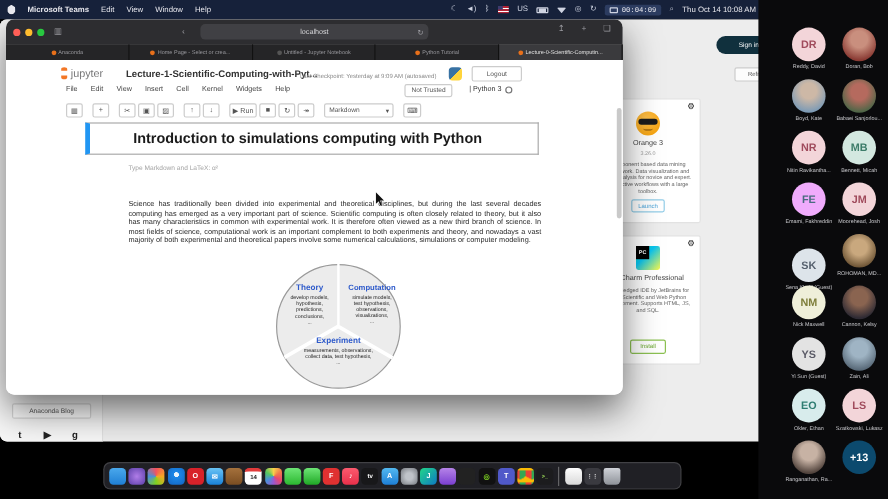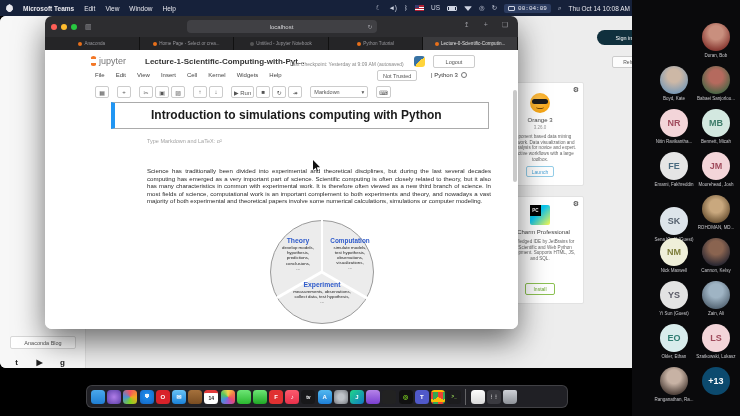--- a/index.html
+++ b/index.html
@@ -37,21 +37,21 @@
   .btn-install { position:absolute; left:50%; transform:translateX(-50%); bottom:8px; width:30px; height:12px; background:#fff; border:1px solid #8cc152; border-radius:2px; color:#6aa82f; font-size:5px; display:flex; align-items:center; justify-content:center; }
   .orange-ico { width:20px; height:20px; border-radius:50%; background:radial-gradient(circle at 40% 30%,#ffc14d,#f59d00); margin:10px auto 4px; position:relative; }
   .orange-ico .shades { position:absolute; left:2px; top:6px; width:16px; height:5px; background:#1c1c1c; border-radius:3px; }
   .orange-ico .smile { position:absolute; left:6px; top:12px; width:8px; height:4px; border-bottom:1.5px solid #7a4a00; border-radius:50%; }
   .pc-ico { width:20px; height:20px; border-radius:2px; background:linear-gradient(135deg,#21d789 0%,#07c3f2 40%,#fcf84a 100%); margin:8px auto 4px; position:relative; }
   .pc-ico span { position:absolute; left:0; top:0; width:11px; height:11px; background:#000; color:#fff; font-size:4.5px; font-weight:bold; display:flex; align-items:center; justify-content:center; }
   .frag { position:absolute; font-size:4.6px; color:#666; line-height:1.35; text-align:right; right:4px; }
   .frag-btn { position:absolute; right:6px; bottom:8px; width:22px; height:11px; border:1px solid #c9e2ef; background:#fff; border-radius:2px; }
 
   
-  .safari { position:absolute; left:5px; top:16px; width:473px; height:313px; border-radius:7px; z-index:2; box-shadow:0 12px 30px rgba(0,0,0,.55); background:#fff; overflow:hidden;margin-left:40px; }
+  .safari { position:absolute; left:5px; top:16px; width:514px; height:313px; border-radius:7px; z-index:2; box-shadow:0 12px 30px rgba(0,0,0,.55); background:#fff; overflow:hidden; }
   .s-chrome { position:absolute; left:0; top:0; width:100%; height:21px; background:#2d2d30; display:flex; align-items:center; padding:0 6px; }
   .tl { width:6px; height:6px; border-radius:50%; margin-right:4px; }
   .tl.r { background:#ff5f57; } .tl.y { background:#febc2e; } .tl.g { background:#28c840; }
   .s-ic { color:#9a9aa0; font-size:7px; margin:0 4px; line-height:1; }
   .addr { position:absolute; left:50%; top:4px; transform:translateX(-50%); width:190px; height:13px; background:#404044; border-radius:4px; color:#d5d5d8; font-size:6px; display:flex; align-items:center; justify-content:center; }
   .addr .rl { position:absolute; right:4px; font-size:6px; color:#9a9aa0; }
   .s-right { position:absolute; right:6px; top:5px; display:flex; gap:6px; }
   .s-tabs { position:absolute; left:0; top:21px; width:100%; height:13px; background:#1c1c1e; display:flex; }
   .s-tab { flex:1; border-right:1px solid #111; background:#252527; color:#96969b; font-size:4.6px; display:flex; align-items:center; justify-content:center; gap:2px; overflow:hidden; white-space:nowrap; }
   .s-tab .dot { width:4px; height:4px; border-radius:50%; background:#e8701a; flex:0 0 auto; }
@@ -327,20 +327,24 @@
           <div>collect data, test hypothesis,</div>
           <div>...</div>
         </div>
       </div>
     </div>
     <div class="sbar"></div>
   </div>
 </div>
 
 <div class="people">
+  <div class="pv" style="left:20px; top:23px;">
+      <div class="av" style="background:#f3d5d9;color:#a04b5c">DR</div>
+      <div class="pn">Reddy, David</div>
+    </div>
   <div class="pv" style="left:62px; top:23px;">
       <div class="av" style="background:radial-gradient(circle at 50% 35%, #c98f7e 30%, #8a3b34 75%)"></div>
       <div class="pn">Doran, Bob</div>
     </div>
   <div class="pv" style="left:20px; top:66px;">
       <div class="av" style="background:radial-gradient(circle at 50% 35%, #cdb8a6 28%, #7e9bb5 75%)"></div>
       <div class="pn">Boyd, Kate</div>
     </div>
   <div class="pv" style="left:62px; top:66px;">
       <div class="av" style="background:radial-gradient(circle at 50% 38%, #b56a5e 30%, #4e6647 75%)"></div>
@@ -348,21 +352,21 @@
     </div>
   <div class="pv" style="left:20px; top:109px;">
       <div class="av" style="background:#f3d5d9;color:#a04b5c">NR</div>
       <div class="pn">Nitin Ravikantha...</div>
     </div>
   <div class="pv" style="left:62px; top:109px;text-align:center;">
       <div class="av" style="background:#d3e8e0;color:#3e7d6a">MB</div>
       <div class="pn">Bennett, Micah</div>
     </div>
   <div class="pv" style="left:20px; top:152px;">
-      <div class="av" style="background:#e5e5e5;color:#4a6b80">FE</div>
+      <div class="av" style="background:#f0abfc;color:#4a6b80">FE</div>
       <div class="pn">Emami, Fakhreddin</div>
     </div>
   <div class="pv" style="left:62px; top:152px;">
       <div class="av" style="background:#f3d5d9;color:#a04b5c">JM</div>
       <div class="pn">Moorehead, Josh</div>
     </div>
   <div class="pv" style="left:20px; top:207px;">
       <div class="av" style="background:#dde4ea;color:#55606e">SK</div>
       <div class="pn">Sena Khalil (Guest)</div>
     </div>

